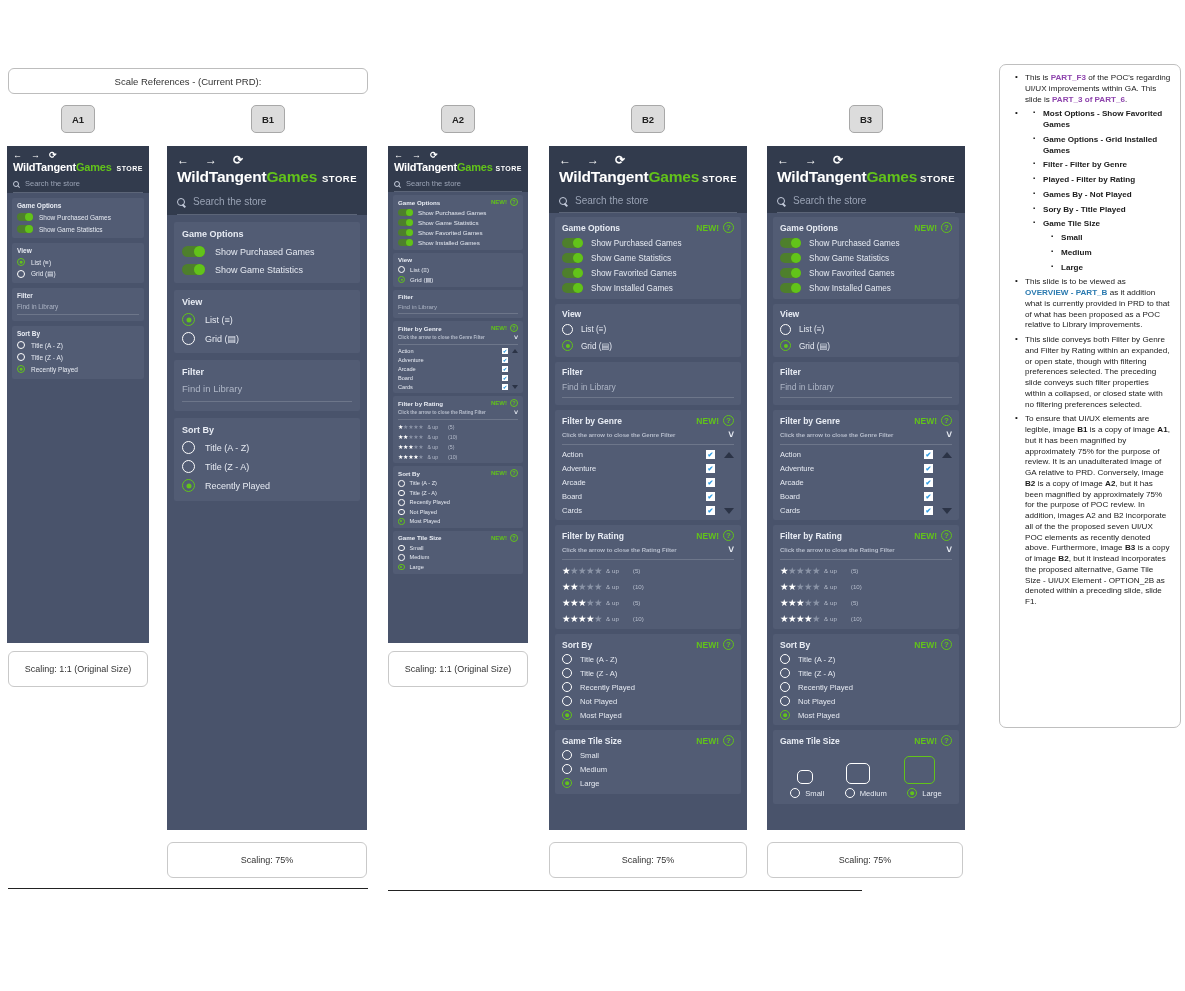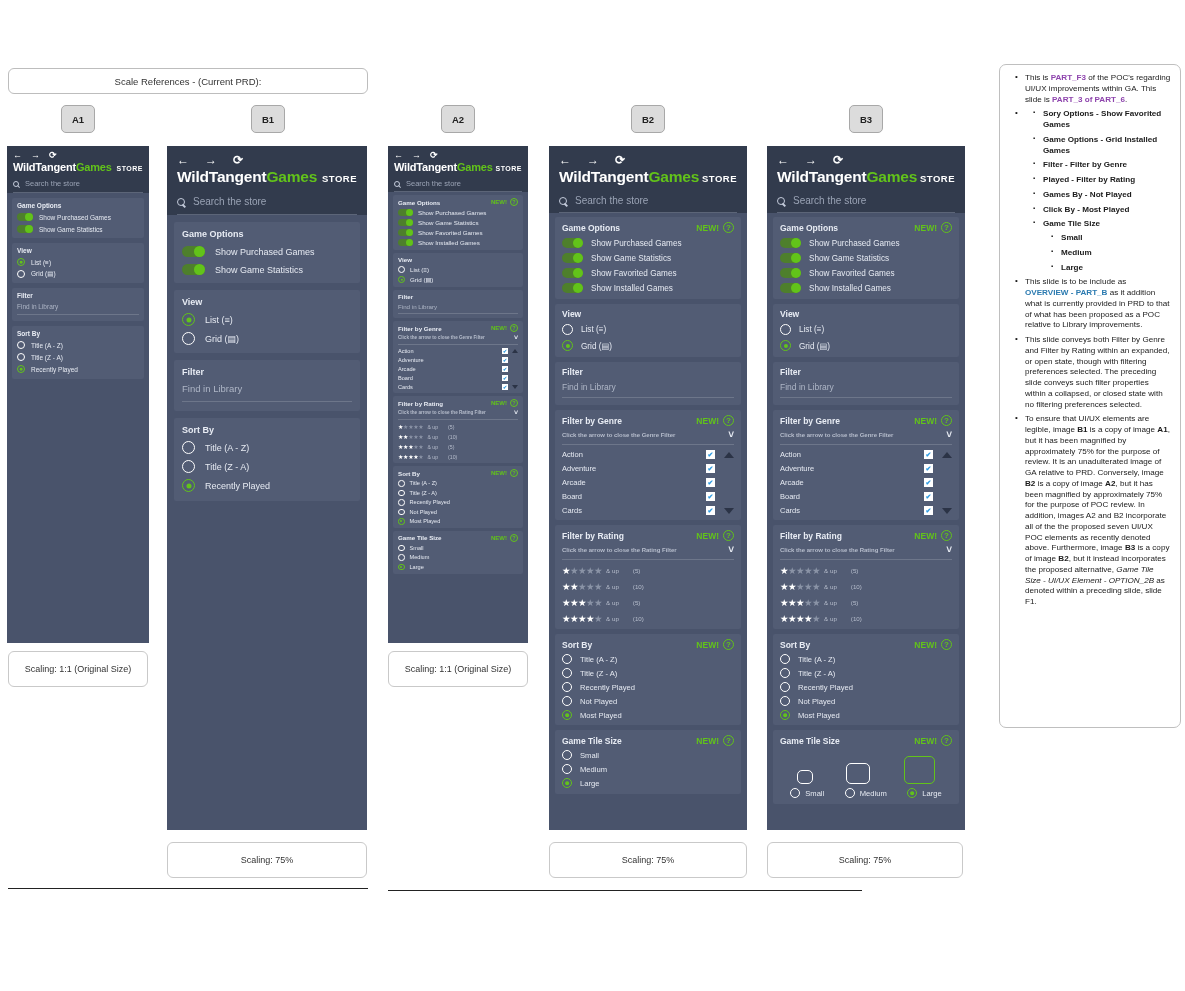--- a/index.html
+++ b/index.html
@@ -112,21 +112,21 @@
   .notes p { margin: 0 0 6px 0; }
   .notes ul { margin: 0; padding-left: 10px; list-style: none; }
   .notes ul > li { position: relative; margin-bottom: 4px; padding-left: 6px; }
   .notes ul > li::before { content: "•"; position: absolute; left: -4px; top: -1px; }
   .notes ul ul > li::before { content: "▪"; font-size: 6px; top: 0px; }
   .notes ul ul { margin-top: 3px; padding-left: 12px; }
   .notes ul ul ul > li::before { content: "▪"; }
   .b { font-weight: bold; }
   .purple { color: #8e44ad; font-weight: bold; }
   .blue { color: #2a7ab0; font-weight: bold; }
-  .ital { font-style: italic; }
+  .ital { }
 </style>
 </head>
 <body>
 
 <div class="page">
 
 
   <div class="scale-ref" style="left:8px; top:68px; width:360px;">
     <span>Scale References - (Current PRD):</span>
   </div>
@@ -927,36 +927,36 @@
   </div>
 
   <div class="hrule" style="left:8px; top:888px; width:360px;"></div>
   <div class="hrule" style="left:388px; top:890px; width:474px;"></div>
 
   <div class="notes">
     <ul>
       <li><span>This is </span><span class="purple">PART_F3</span><span> of the POC's regarding UI/UX improvements within GA. This slide is </span><span class="purple">PART_3 of PART_6</span><span>.</span></li>
       <li>
         <ul>
-          <li class="b">Sory Options - Show Favorited Games</li>
+          <li class="b">Most Options - Show Favorited Games</li>
           <li class="b">Game Options - Grid Installed Games</li>
           <li class="b">Filter - Filter by Genre</li>
           <li class="b">Played - Filter by Rating</li>
           <li class="b">Games By - Not Played</li>
-          <li class="b">Click By - Most Played</li>
+          <li class="b">Sory By - Title Played</li>
           <li class="b"><span>Game Tile Size</span>
             <ul>
               <li class="b">Small</li>
               <li class="b">Medium</li>
               <li class="b">Large</li>
             </ul>
           </li>
         </ul>
       </li>
-      <li><span>This slide is to be include as </span><span class="blue">OVERVIEW - PART_B</span><span> as it addition what is currently provided in PRD to that of what has been proposed as a POC relative to Library improvements.</span></li>
+      <li><span>This slide is to be viewed as </span><span class="blue">OVERVIEW - PART_B</span><span> as it addition what is currently provided in PRD to that of what has been proposed as a POC relative to Library improvements.</span></li>
       <li>This slide conveys both Filter by Genre and Filter by Rating within an expanded, or open state, though with filtering preferences selected. The preceding slide conveys such filter properties within a collapsed, or closed state with no filtering preferences selected.</li>
       <li><span>To ensure that UI/UX elements are legible, image </span><span class="b">B1</span><span> is a copy of image </span><span class="b">A1</span><span>, but it has been magnified by approximately 75% for the purpose of review. It is an unadulterated image of GA relative to PRD. Conversely, image </span><span class="b">B2</span><span> is a copy of image </span><span class="b">A2</span><span>, but it has been magnified by approximately 75% for the purpose of POC review. In addition, images A2 and B2 incorporate all of the the proposed seven UI/UX POC elements as recently denoted above. Furthermore, image </span><span class="b">B3</span><span> is a copy of image </span><span class="b">B2</span><span>, but it instead incorporates the proposed alternative, </span><span class="ital">Game Tile Size - UI/UX Element - OPTION_2B</span><span> as denoted within a preceding slide, slide F1.</span></li>
     </ul>
   </div>
 
 </div>
 
 <style>
   .toggle::after { width: var(--k, 10px); height: var(--k, 10px); }
   .radio.on::after { width: 46%; height: 46%; }

